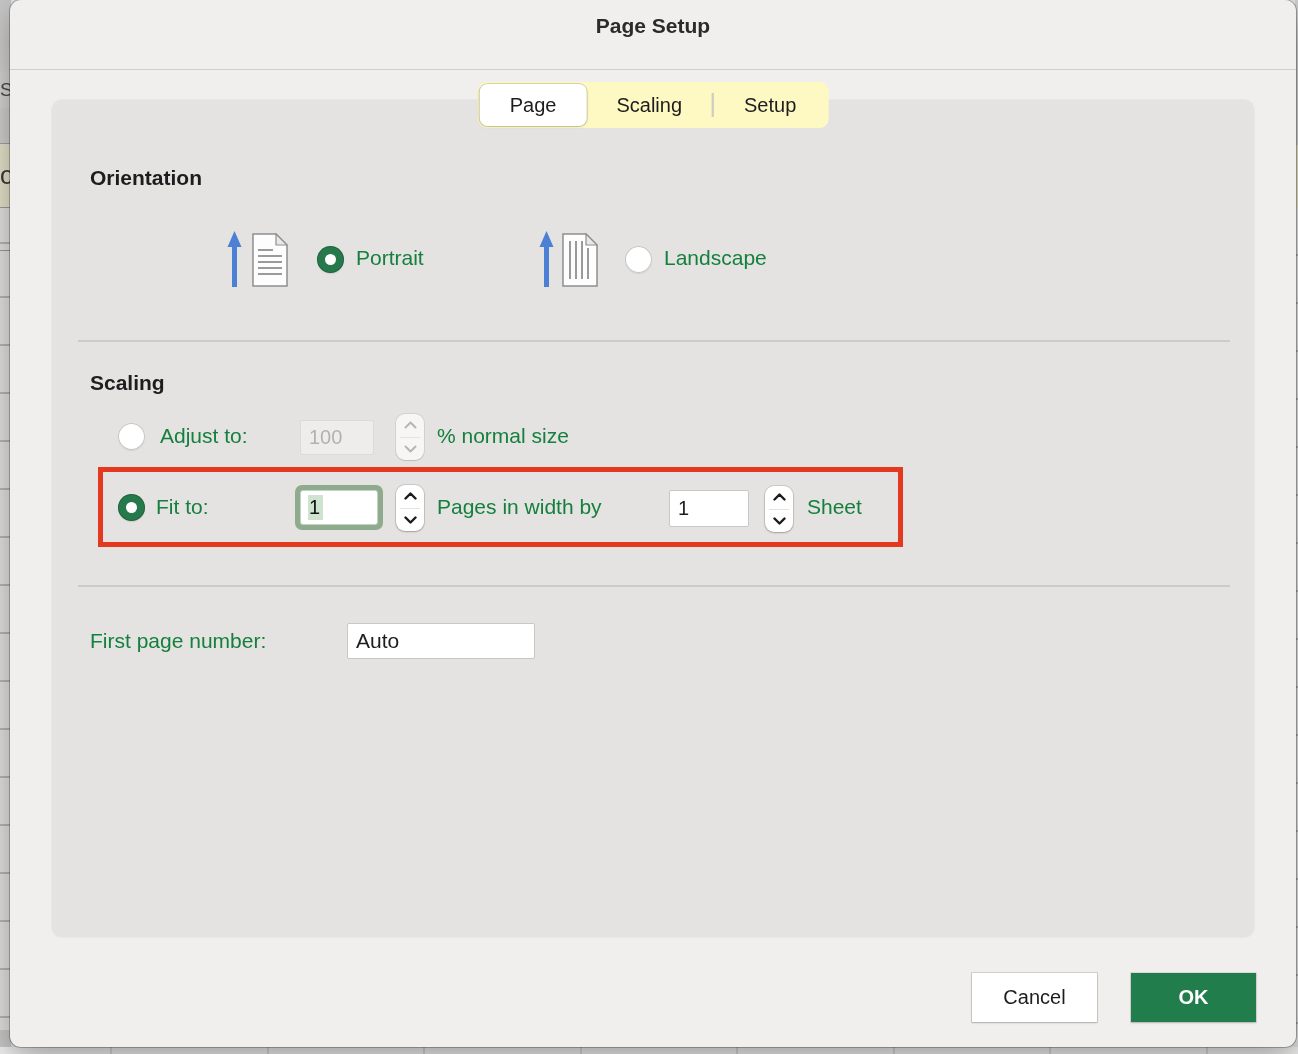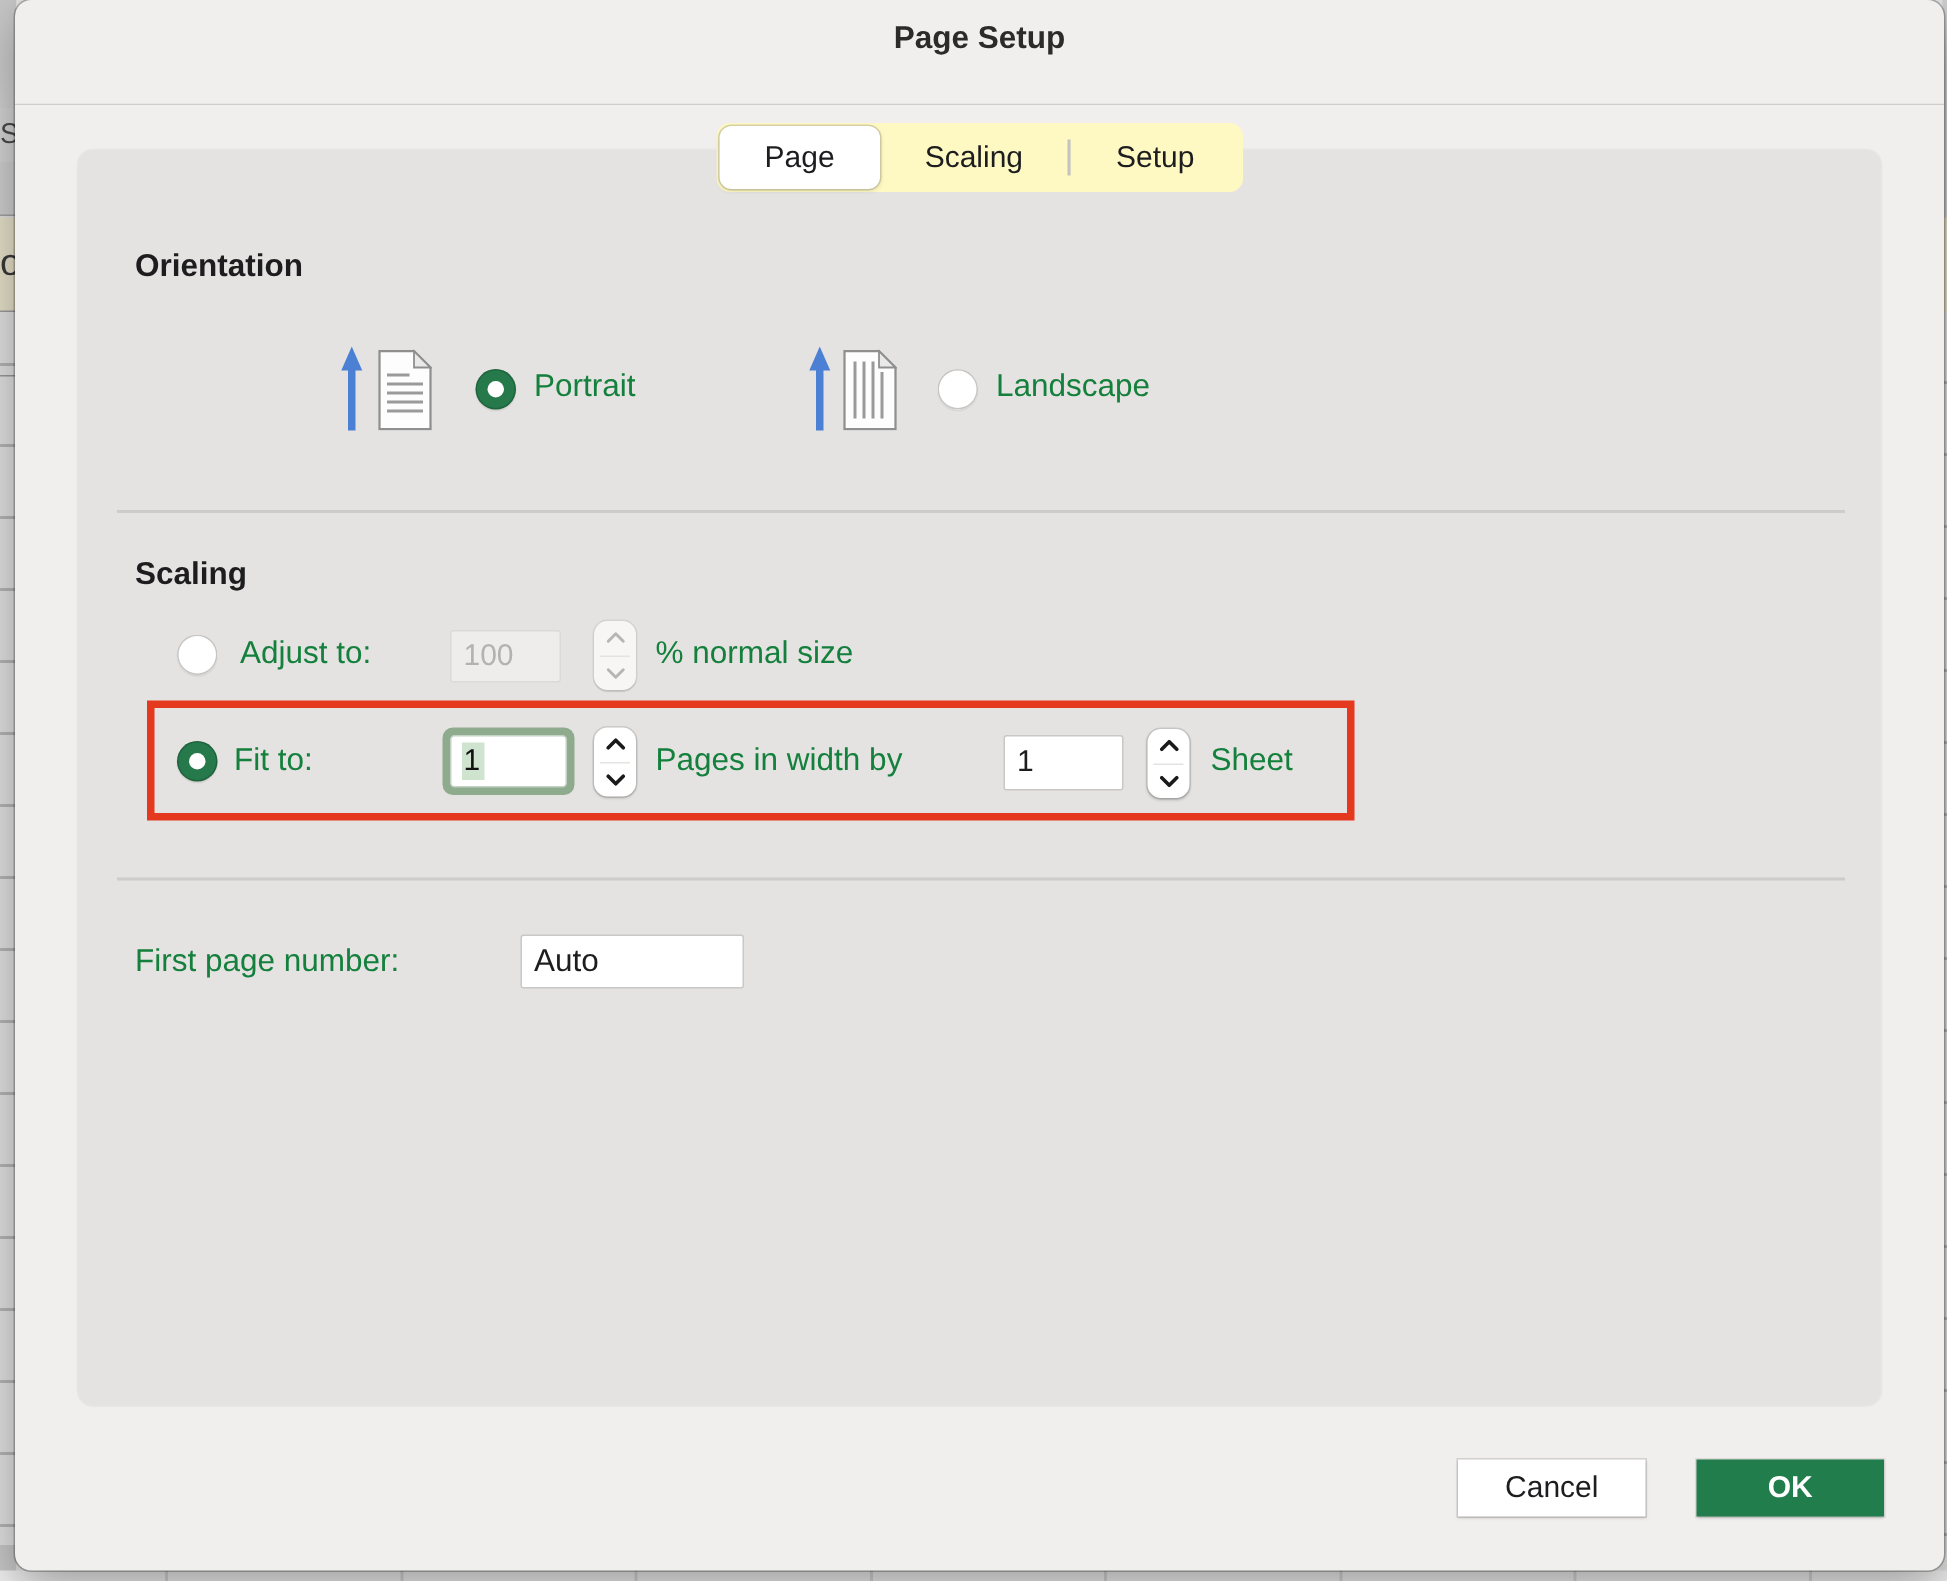--- a/index.html
+++ b/index.html
@@ -90,21 +90,21 @@
   .stepper .sep { width:20px; height:1px; background:#e4e3e1; }
   .stepper.disabled { background:#f7f6f4; color:#b7b6b4;
     box-shadow:0 0 0 1px rgba(0,0,0,0.07), 0 1px 1px rgba(0,0,0,0.1); }
   .chev { display:block; }
 
   
   .highlight-rect { position:absolute; left:88px; top:467px; width:805px; height:80px;
     border:5px solid var(--highlight-red,#e4391f); pointer-events:none; z-index:9; }
 
   
-  .btn { position:absolute; top:973px; width:125px; height:38px; border-radius:0;
+  .btn { position:absolute; top:973px; width:125px; height:49px; border-radius:0;
     font-size:20px; display:flex; align-items:center; justify-content:center; cursor:default; }
   .btn-cancel { left:962px; background:#ffffff; color:#1d1d1f;
     box-shadow:0 0 0 1px rgba(0,0,0,0.12), 0 1px 2px rgba(0,0,0,0.18); }
   .btn-ok { left:1121px; background:var(--ok-green,#217d4b); color:#ffffff; font-weight:bold;
     box-shadow:0 0 0 1px rgba(0,0,0,0.08), 0 1px 2px rgba(0,0,0,0.2); }
 </style>
 </head>
 <body>
 
 <div class="backdrop-left">
@@ -229,17 +229,17 @@
     <div class="sep"></div>
     <svg class="chev" width="13" height="8" viewBox="0 0 13 8">
       <path d="M1.5 1.5 L6.5 6.5 L11.5 1.5" fill="none" stroke="currentColor" stroke-width="2.4" stroke-linecap="round" stroke-linejoin="round"></path>
     </svg>
   </div>
   <div class="lbl" style="left:797px; top:495px;">Sheet</div>
 
   <div class="divider" style="top:585px;"></div>
 
   <div class="lbl" style="left:80px; top:629px;">First page number:</div>
-  <input class="field" style="left: 337px; top: 623px; width: 149px; height: 36px; font-size: 21px;" value="Auto">
+  <input class="field" style="left: 337px; top: 623px; width: 188px; height: 36px; font-size: 21px;" value="Auto">
 
   <div class="btn btn-cancel">Cancel</div>
   <div class="btn btn-ok">OK</div>
 </div>
 
 </body></html>

